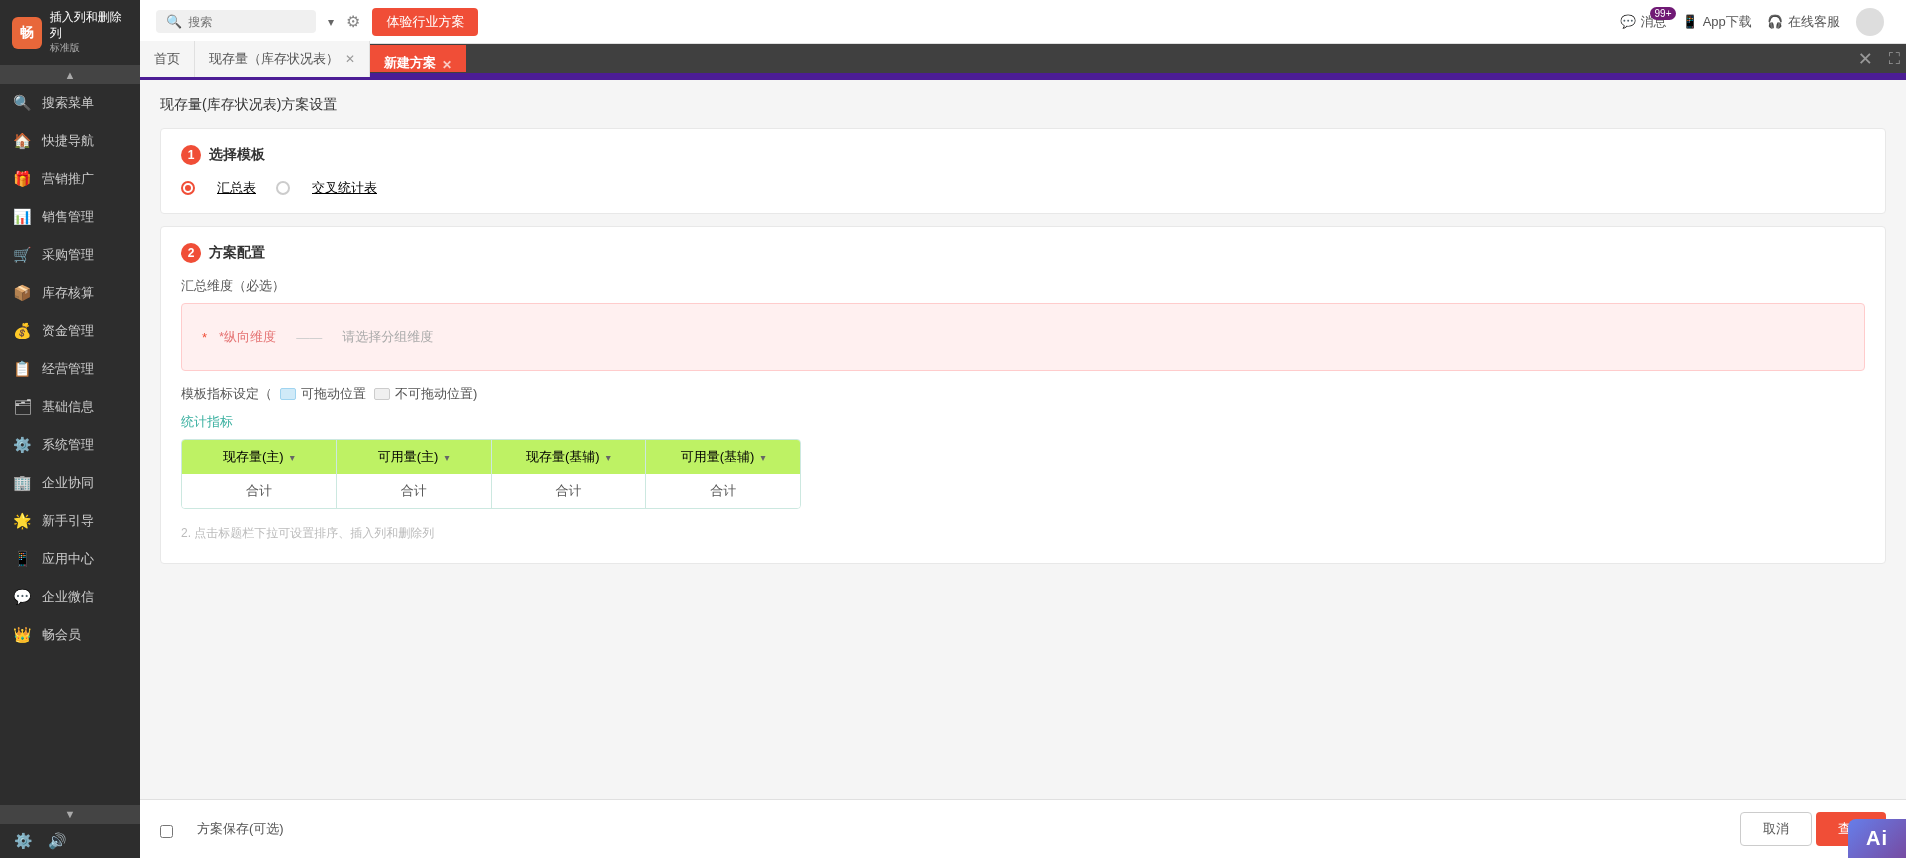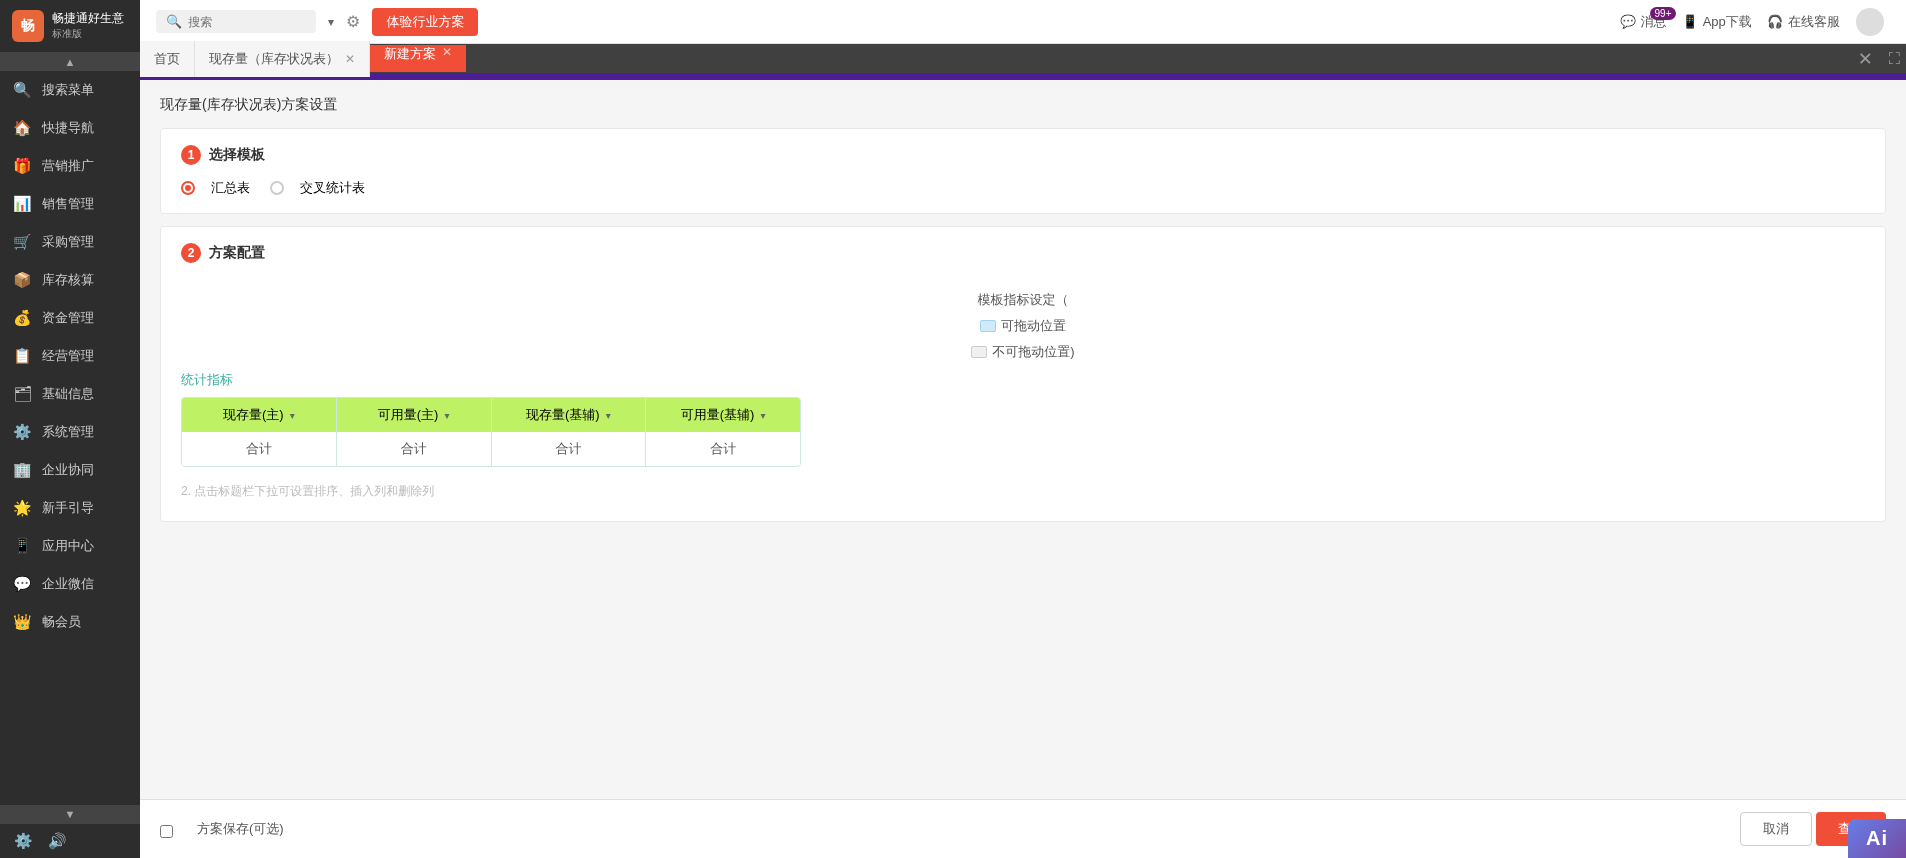--- a/index.html
+++ b/index.html
@@ -88,22 +88,22 @@
       padding: 0 0 0 0;
     }
     .tab {
       display: flex; align-items: center; gap: 6px;
       padding: 0 14px; height: 36px; cursor: pointer; font-size: 13px;
       border-right: 1px solid #e0e0e0; color: #555; background: #f5f5f5;
     }
     .tab-close { font-size: 12px; color: #999; cursor: pointer; }
     .tab-new {
       background: #f04e37; color: white;
-      padding: 0 14px; height: 27px; display: flex; align-items: flex-start; gap: 6px;
-      font-size: 13px; cursor: pointer;
+      padding: 0 14px; height: 27px; display: flex; align-items: flex-end; gap: 6px;
+      font-size: 13px; cursor: pointer; font-weight: bold;
     }
     .tabbar-close-btn { margin-left: auto; font-size: 18px; color: #999; cursor: pointer; padding: 0 10px; }
     .tabbar-expand-btn { font-size: 16px; color: #999; cursor: pointer; padding: 0 6px; }
 
     
     .content {
       flex: 1; overflow-y: auto; padding: 16px 20px; background: #f5f5f5;
     }
     .page-title { font-size: 14px; color: #333; margin-bottom: 14px; }
 
@@ -115,21 +115,21 @@
     .step-label {
       display: inline-flex; align-items: center; gap: 8px; font-size: 14px; font-weight: bold; color: #333; margin-bottom: 14px;
     }
     .step-num {
       background: #f04e37; color: white; width: 20px; height: 20px;
       border-radius: 50%; display: flex; align-items: center; justify-content: center;
       font-size: 12px; font-weight: bold;
     }
 
     .radio-group { display: flex; align-items: center; gap: 20px; font-size: 13px; }
-    .radio-item { display: flex; align-items: center; gap: 16px; cursor: pointer; }
+    .radio-item { display: flex; align-items: center; gap: 22px; cursor: pointer; text-decoration: underline; }
     .radio-dot {
       width: 14px; height: 14px; border-radius: 50%; border: 2px solid #ccc;
       display: flex; align-items: center; justify-content: center;
     }
     .radio-dot.checked { border-color: #f04e37; }
     .radio-dot.checked::after {
       content: ''; width: 6px; height: 6px; background: #f04e37; border-radius: 50%;
     }
 
     .dimension-section { margin-bottom: 10px; }
@@ -195,21 +195,21 @@
       letter-spacing: 1px;
     }
   </style>
 </head>
 <body>
 
 <div class="sidebar">
   <div class="sidebar-logo">
     <div class="sidebar-logo-icon">畅</div>
     <div>
-      <div class="sidebar-logo-text">畅捷通好生意</div>
+      <div class="sidebar-logo-text">插入列和删除列</div>
       <div class="sidebar-logo-badge">标准版</div>
     </div>
   </div>
   <div style="background:#444; text-align:center; color:#aaa; cursor:pointer; padding:3px; font-size:11px;">▲</div>
   <div class="sidebar-nav">
     <div class="sidebar-item">
       <span class="sidebar-item-icon">🔍</span>
       <span>搜索菜单</span>
     </div>
     <div class="sidebar-item">
@@ -343,23 +343,32 @@
       </div>
     </div>
 
     <div class="section-card">
       <div class="step-label">
         <span class="step-num">2</span>
         <span>方案配置</span>
       </div>
 
       
+      <div class="dimension-section">
+        <div class="dimension-label">汇总维度（必选）</div>
+        <div class="dimension-required">
+          <span class="dimension-asterisk">*</span>
+          <span style="color:#e57373;">*纵向维度</span>
+          <span class="dimension-arrow">——</span>
+          <span class="dimension-placeholder">请选择分组维度</span>
+        </div>
+      </div>
 
       
-      <div style="margin-top:14px; display:flex; align-items:center; gap:8px; font-size:13px; color:#555;flex-direction:column;">
+      <div style="margin-top:14px; display:flex; align-items:center; gap:8px; font-size:13px; color:#555;">
         <span>模板指标设定（</span>
         <div class="legend-item">
           <div class="legend-box movable"></div>
           <span>可拖动位置</span>
         </div>
         <div class="legend-item">
           <div class="legend-box fixed"></div>
           <span>不可拖动位置)</span>
         </div>
       </div>

